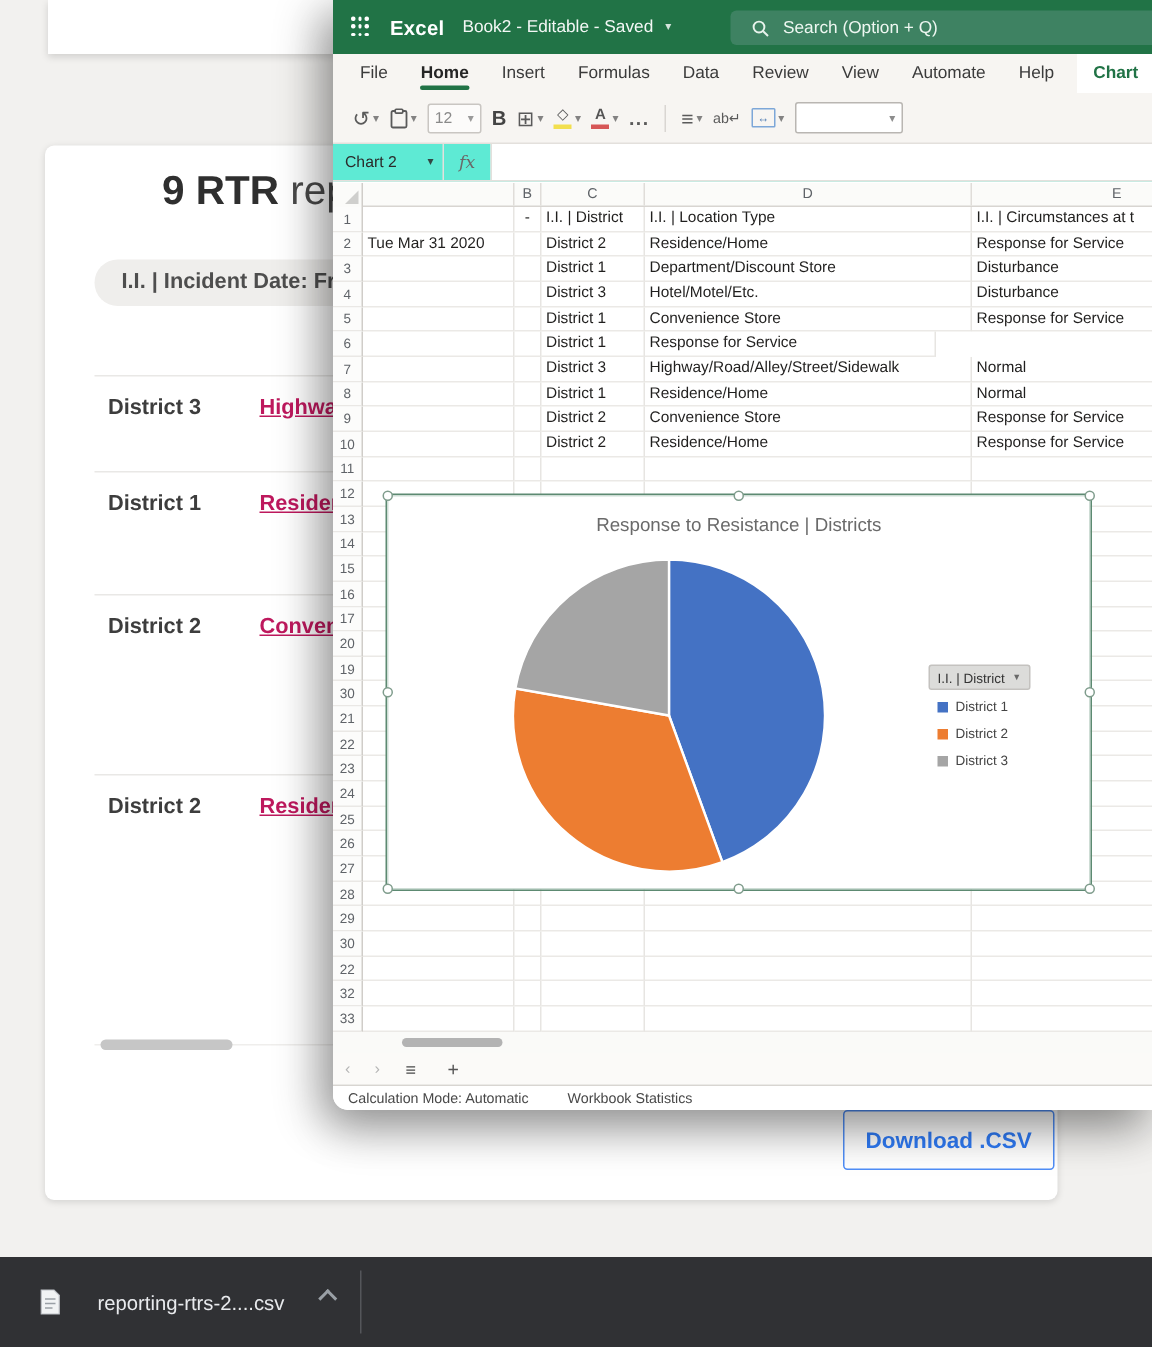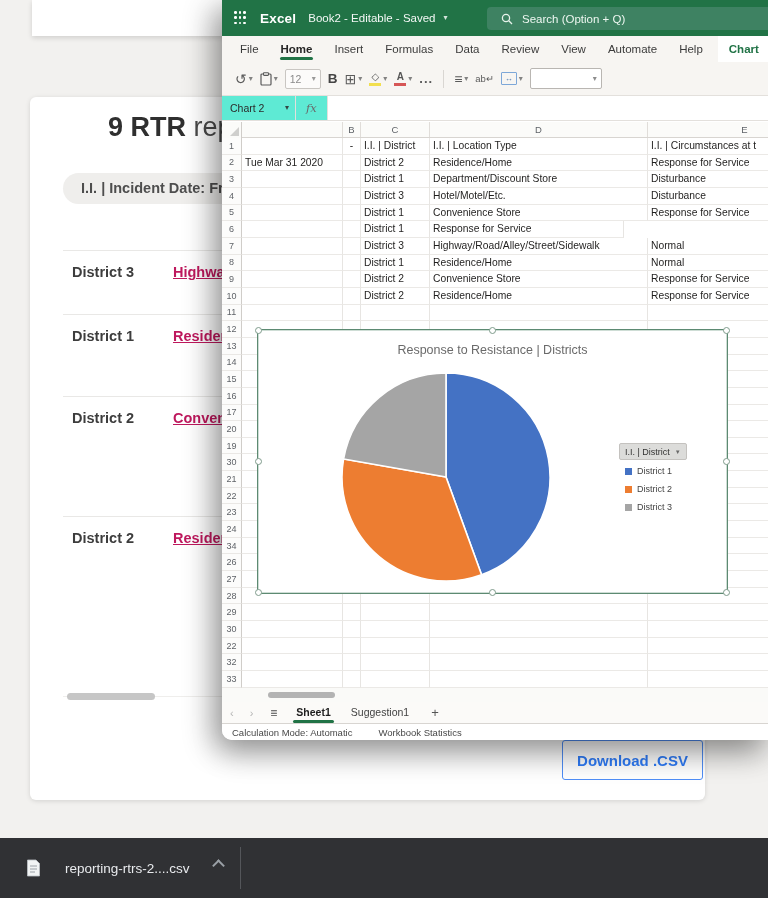--- a/index.html
+++ b/index.html
@@ -522,21 +522,21 @@
           </div>
           <div class="grow">
             <span class="gut">24</span>
             <span class="cell col-A" style="width: 101px;"></span>
             <span class="cell col-B" style="width: 18px;"></span>
             <span class="cell col-C" style="width: 69px;"></span>
             <span class="cell col-D" style="width: 218px;"></span>
             <span class="cell col-E" style="width: 194px;"></span>
           </div>
           <div class="grow">
-            <span class="gut">34</span>
+            <span class="gut">25</span>
             <span class="cell col-A" style="width: 101px;"></span>
             <span class="cell col-B" style="width: 18px;"></span>
             <span class="cell col-C" style="width: 69px;"></span>
             <span class="cell col-D" style="width: 218px;"></span>
             <span class="cell col-E" style="width: 194px;"></span>
           </div>
           <div class="grow">
             <span class="gut">26</span>
             <span class="cell col-A" style="width: 101px;"></span>
             <span class="cell col-B" style="width: 18px;"></span>
@@ -639,24 +639,20 @@
     </div>
 
     <div class="xl-scrollstrip">
       <span class="xl-scrollpill"></span>
     </div>
 
     <div class="xl-sheetbar">
       <span class="sheetnav">‹</span>
       <span class="sheetnav">›</span>
       <span class="allsheets">≡</span>
-      <span style="display:flex;height:100%;">
-          <span class="sheet-tab active">Sheet1</span>
-          <span class="sheet-tab">Suggestion1</span>
-        </span>
       <span class="add-sheet">+</span>
     </div>
 
     <div class="xl-statusbar">
         <span class="status-item">Calculation Mode: Automatic</span>
         <span class="status-item">Workbook Statistics</span>
       </div>
   </div>
 
   <div class="download-shelf">

